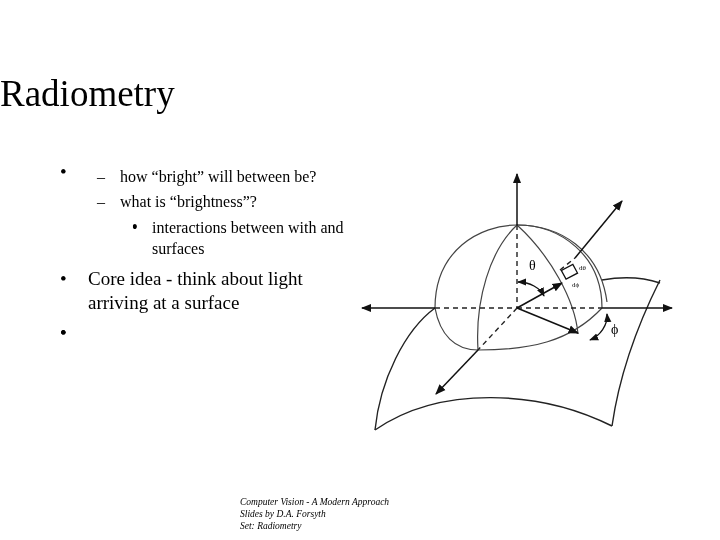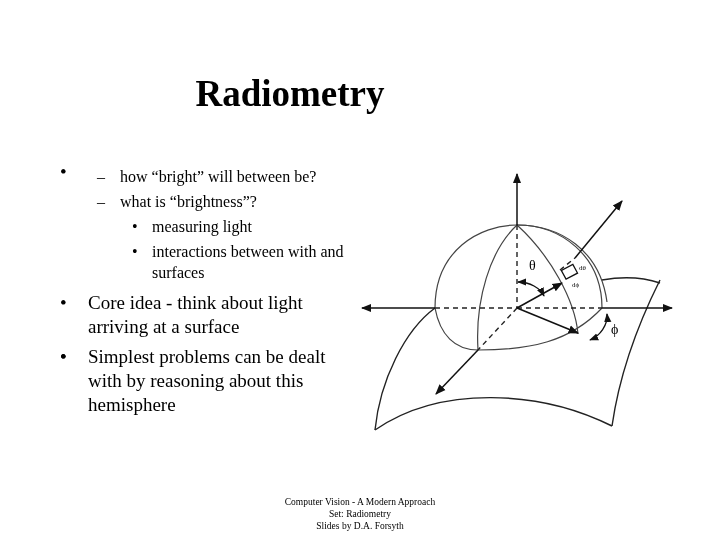--- a/index.html
+++ b/index.html
@@ -1,28 +1,28 @@
 <!DOCTYPE html>
 <html><head>
 <meta charset="utf-8">
 <style>
   html, body { margin:0; padding:0; background:#ffffff; }
   body { width:720px; height:540px; position:relative; overflow:hidden;
          font-family:"Liberation Serif", "DejaVu Serif", serif; color:#000; }
-  .title { position:absolute; left:0; width:580px; top:72px; text-align:center;
-           font-size:37px; line-height:44px;font-weight:bold; }
+  .title { position:absolute; left:0; width:580px; top:72px; 
+           font-size:37px; line-height:44px; }
   .bullets { position:absolute; left:60px; top:160px; width:300px; }
   .l1 { position:relative; padding-left:28px; font-size:19px; line-height:24px; margin-bottom:6px; }
   .l1 .mark { position:absolute; left:0; top:0; width:20px; }
   .l2 { position:relative; padding-left:60px; font-size:16px; line-height:22px; margin-bottom:3px; }
   .l2 .mark { position:absolute; left:37px; top:0; }
   .l3 { position:relative; padding-left:92px; font-size:16px; line-height:21px; margin-bottom:4px; }
   .l3 .mark { position:absolute; left:72px; top:0; }
-  .footer { position:absolute; left:240px; width:240px; top:496px; text-align:center;
-            font-size:9.5px; line-height:12px; }
+  .footer { position:absolute; left:240px; width:240px; top:496px; text-align:left;
+            font-size:9.5px; line-height:12px;font-style:italic; }
   .diagram { position:absolute; left:0; top:0; width:720px; height:540px; pointer-events:none; }
   .diagram text { font-family:"Liberation Serif", "DejaVu Serif", serif; }
 </style>
 </head>
 <body>
 
 <div class="title">Radiometry</div>
 
 <div class="bullets">
   <div class="l1">
@@ -31,36 +31,34 @@
   <div class="l2">
     <span class="mark">–</span>
     <span>how “bright” will between be?</span>
   </div>
   <div class="l2">
     <span class="mark">–</span>
     <span>what is “brightness”?</span>
   </div>
   <div class="l3">
     <span class="mark">•</span>
-    <span>measuring light</span>
   </div>
   <div class="l3" style="margin-bottom:8px;">
     <span class="mark">•</span>
     <span>interactions between with and surfaces</span>
   </div>
   <div class="l1">
     <span class="mark">•</span>
     <span>Core idea - think about light arriving at a surface</span>
   </div>
   <div class="l1">
     <span class="mark">•</span>
   </div>
   <div class="l1">
     <span class="mark">•</span>
-    <span>Simplest problems can be dealt with by reasoning about this hemisphere</span>
   </div>
 </div>
 
 <svg class="diagram" viewBox="0 0 720 540" width="720" height="540">
   <defs>
     <marker id="ah" viewBox="0 0 10 10" refX="9" refY="5" markerWidth="7" markerHeight="7" orient="auto-start-reverse">
       <path d="M0,1 L10,5 L0,9 z" fill="#111"></path>
     </marker>
   </defs>
 
@@ -104,15 +102,15 @@
   <path d="M607,314 C608,325 600,336 590,340" fill="none" stroke="#111" stroke-width="1.3" marker-start="url(#ah)" marker-end="url(#ah)"></path>
 
   <text x="529" y="270" font-size="14">θ</text>
   <text x="611" y="334" font-size="14">ϕ</text>
   <text x="579" y="270" font-size="7">dθ</text>
   <text x="572" y="287" font-size="7">dϕ</text>
 </svg>
 
 <div class="footer">
   <div>Computer Vision - A Modern Approach</div>
+  <div>Slides by D.A. Forsyth</div>
   <div>Set:  Radiometry</div>
-  <div>Slides by D.A. Forsyth</div>
 </div>
 
 </body></html>

